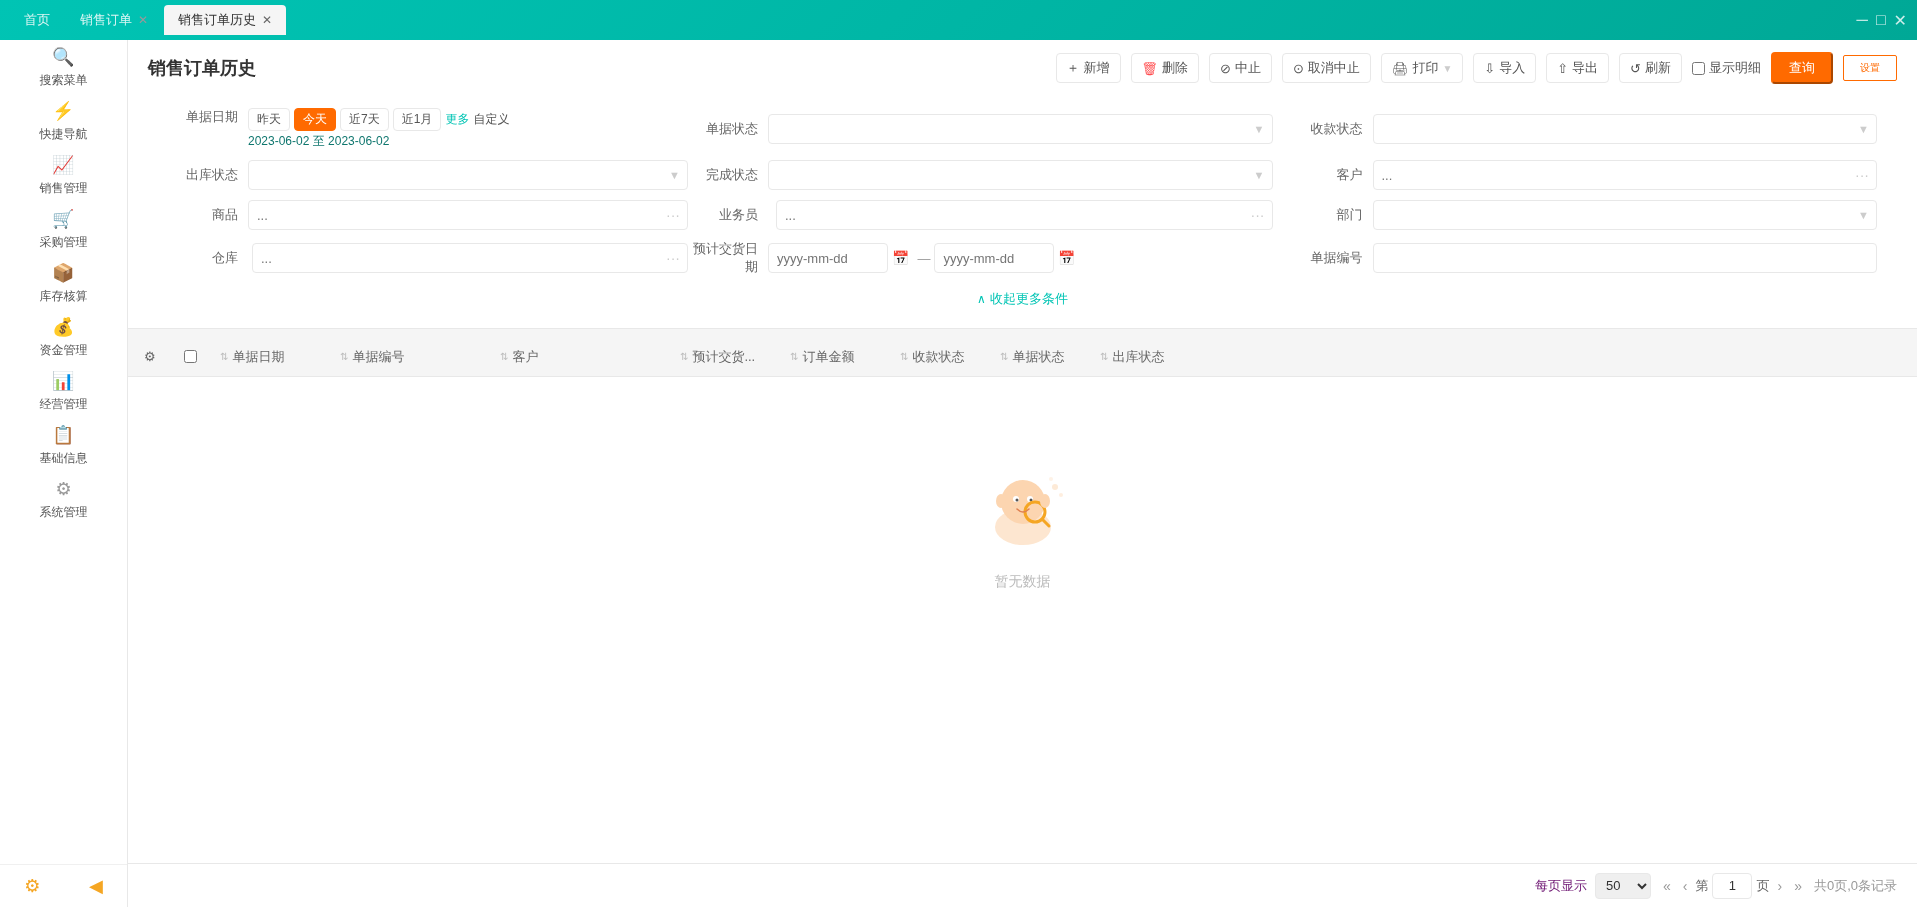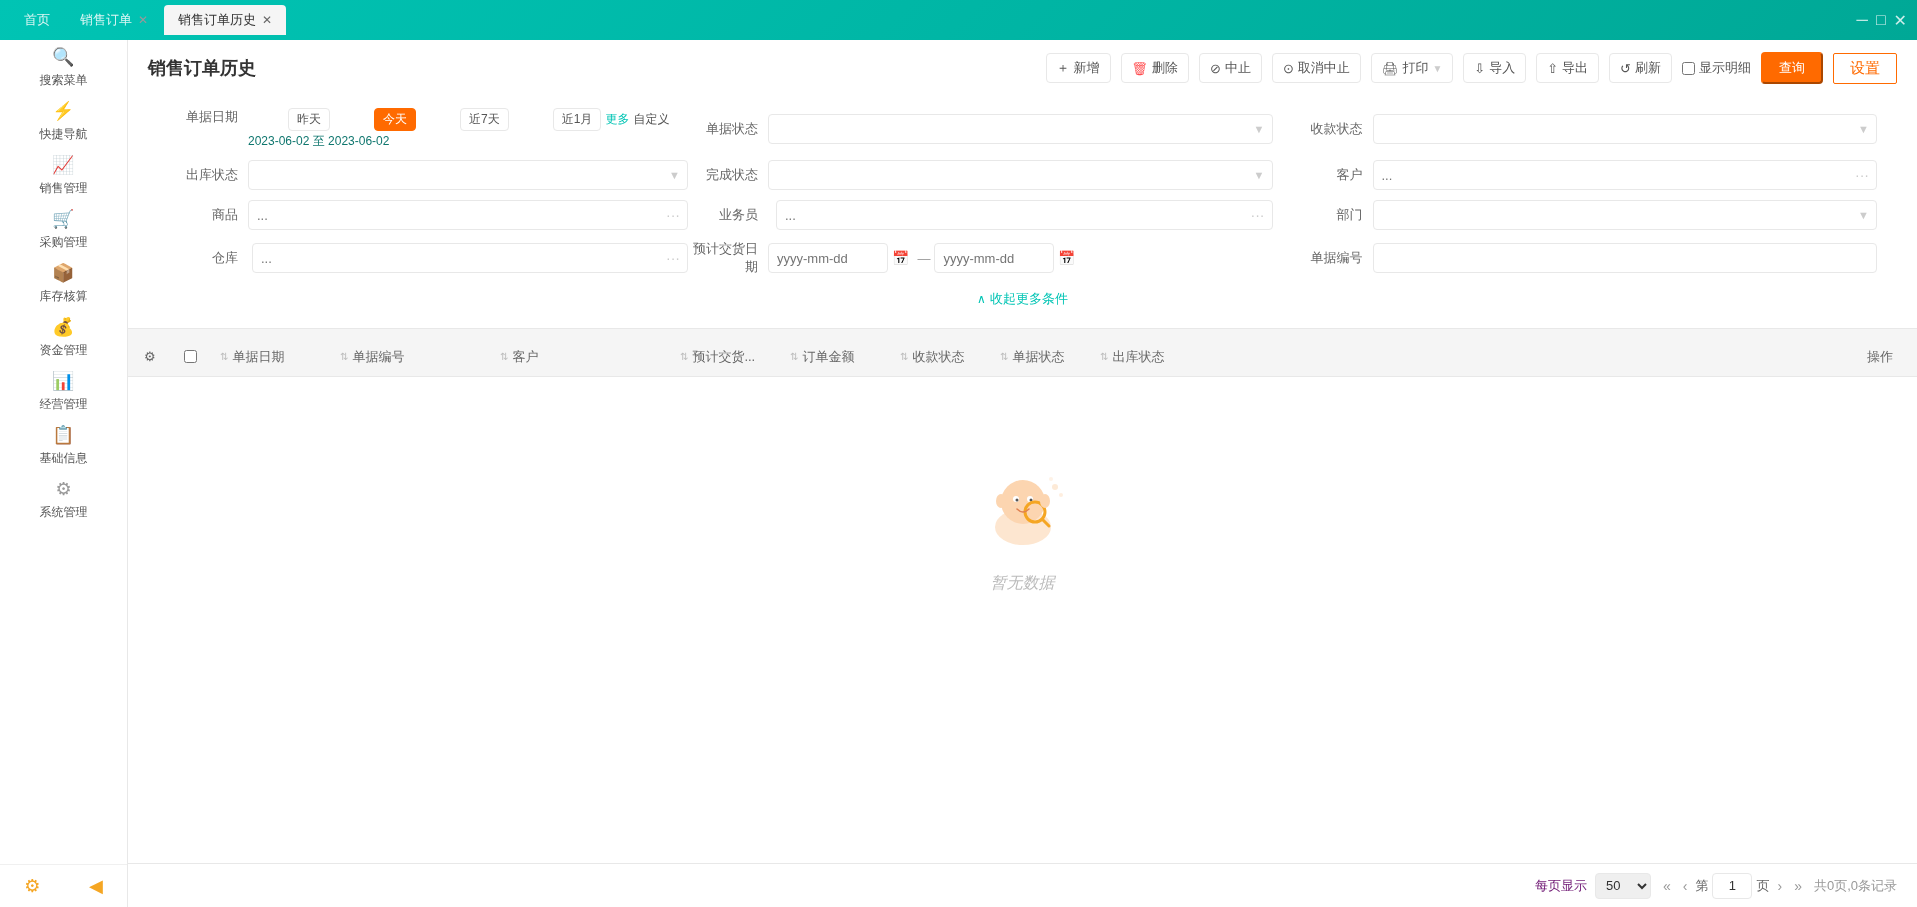--- a/index.html
+++ b/index.html
@@ -144,21 +144,21 @@
       cursor: pointer;
       font-size: 13px;
     }
     .toolbar-btn-outline-orange {
       background: #fff;
       color: #ff6a00;
       border: 1px solid #ff6a00;
       border-radius: 2px;
       padding: 5px 16px;
       cursor: pointer;
-      font-size: 15px;
+      font-size: 10px;
     }
     .checkbox-label {
       display: flex;
       align-items: center;
       gap: 4px;
       color: #555;
       cursor: pointer;
     }
 
     
@@ -221,21 +221,20 @@
       cursor: pointer;
     }
     .date-btn {
       padding: 2px 8px;
       border-radius: 4px;
       border: 1px solid #e8e8e8;
       cursor: pointer;
       color: #555;
       font-size: 12px;
       background: #fff;
-      margin-left: 40px;
     }
     .date-btn.active {
       background: #ff6a00;
       color: #fff;
       border-color: #ff6a00;
     }
     .date-range-text {
       font-size: 12px;
       color: #0f766e;
       margin-top: 2px;
@@ -329,22 +328,21 @@
       flex: 1;
       padding: 80px 0 40px 0;
       gap: 16px;
     }
     .empty-icon {
       width: 100px;
       height: 100px;
     }
     .empty-text {
       color: #bbb;
-      font-size: 16px;
-      font-style: italic;
+      font-size: 14px;
     }
 
     
     .pagination-footer {
       background: #fff;
       border-top: 1px solid #e8e8e8;
       height: 44px;
       display: flex;
       align-items: center;
       justify-content: flex-end;
@@ -647,23 +645,20 @@
           <span>收款状态</span>
         </div>
         <div class="th-cell th-doc-status">
           <span class="sort-icon">⇅</span>
           <span>单据状态</span>
         </div>
         <div class="th-cell th-out-status">
           <span class="sort-icon">⇅</span>
           <span>出库状态</span>
         </div>
-        <div class="th-cell th-actions">
-          <span>操作</span>
-        </div>
       </div>
 
       <div class="empty-state">
 
         <svg class="empty-icon" viewBox="0 0 100 100" xmlns="http://www.w3.org/2000/svg">
 
           <ellipse cx="50" cy="70" rx="28" ry="18" fill="#fcd5b0" opacity="0.6"></ellipse>
 
           <circle cx="50" cy="45" r="22" fill="#fcd5b0"></circle>
 

